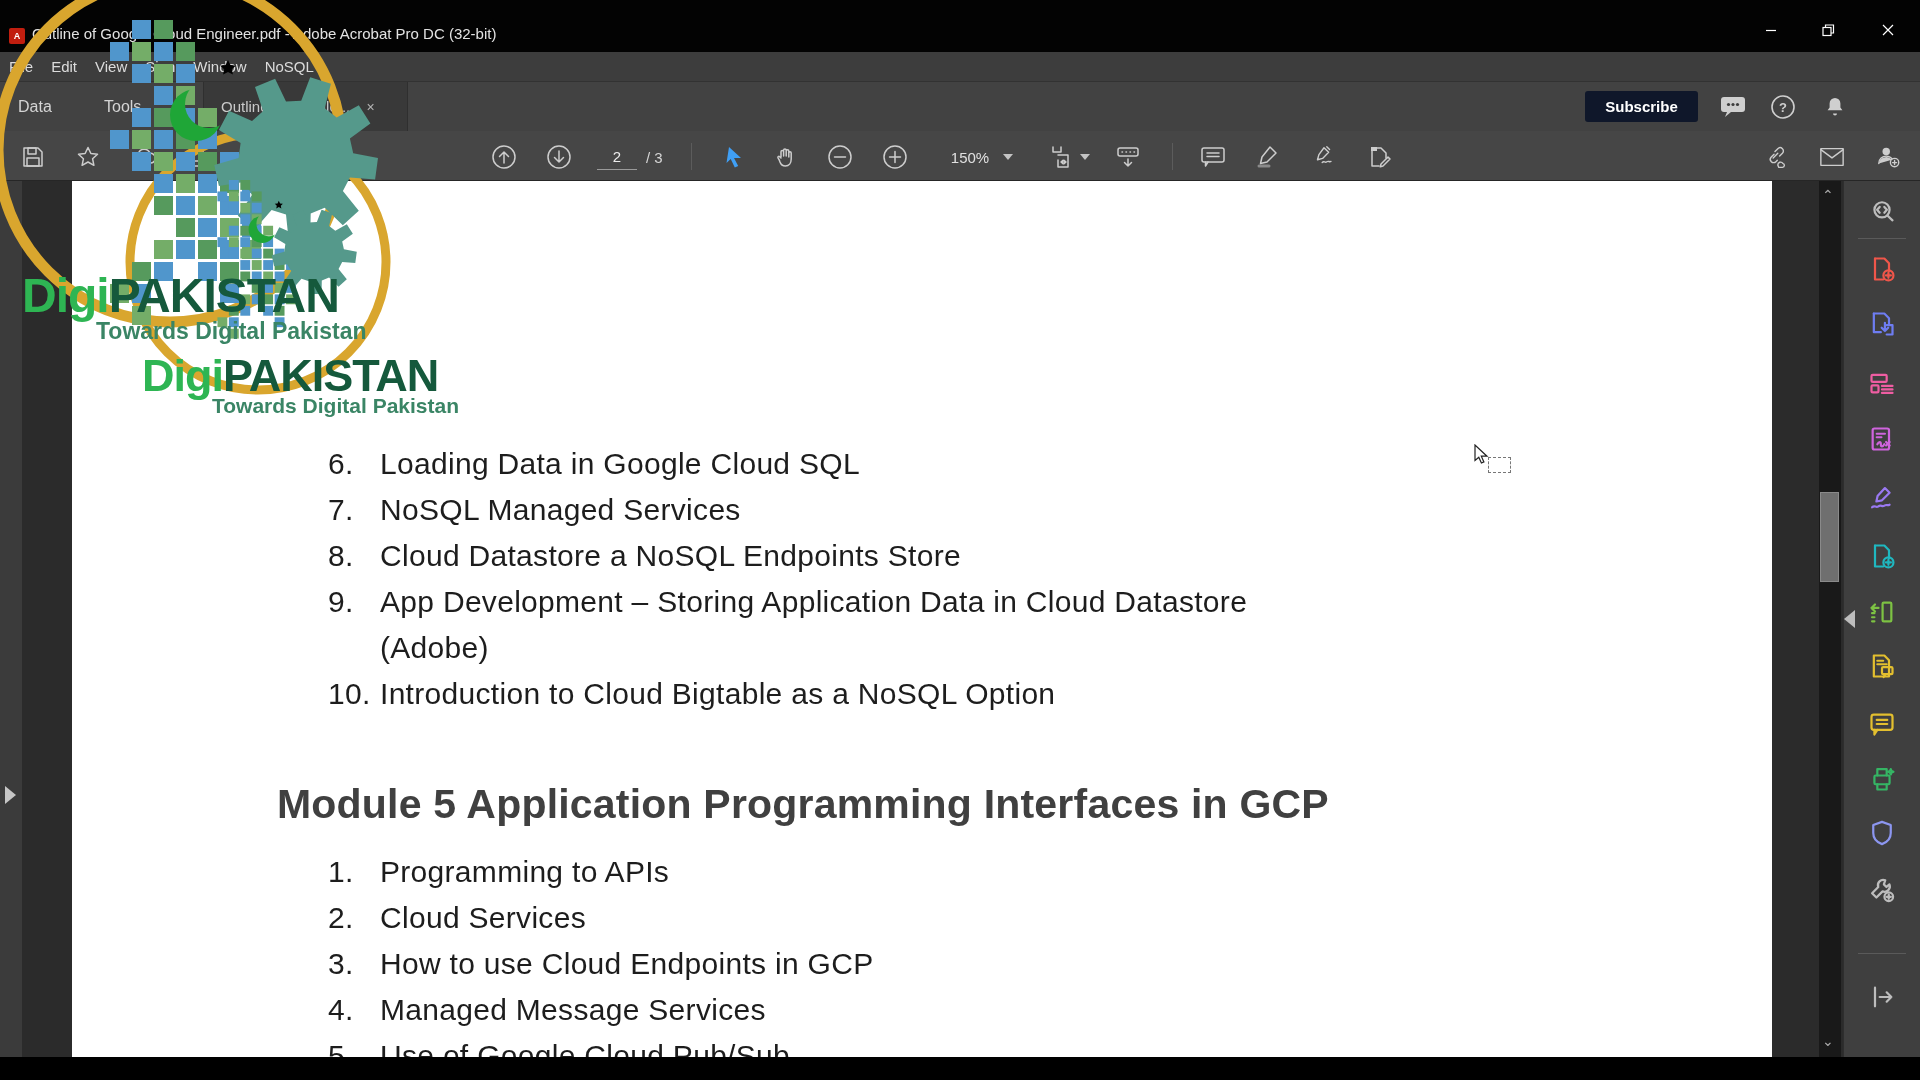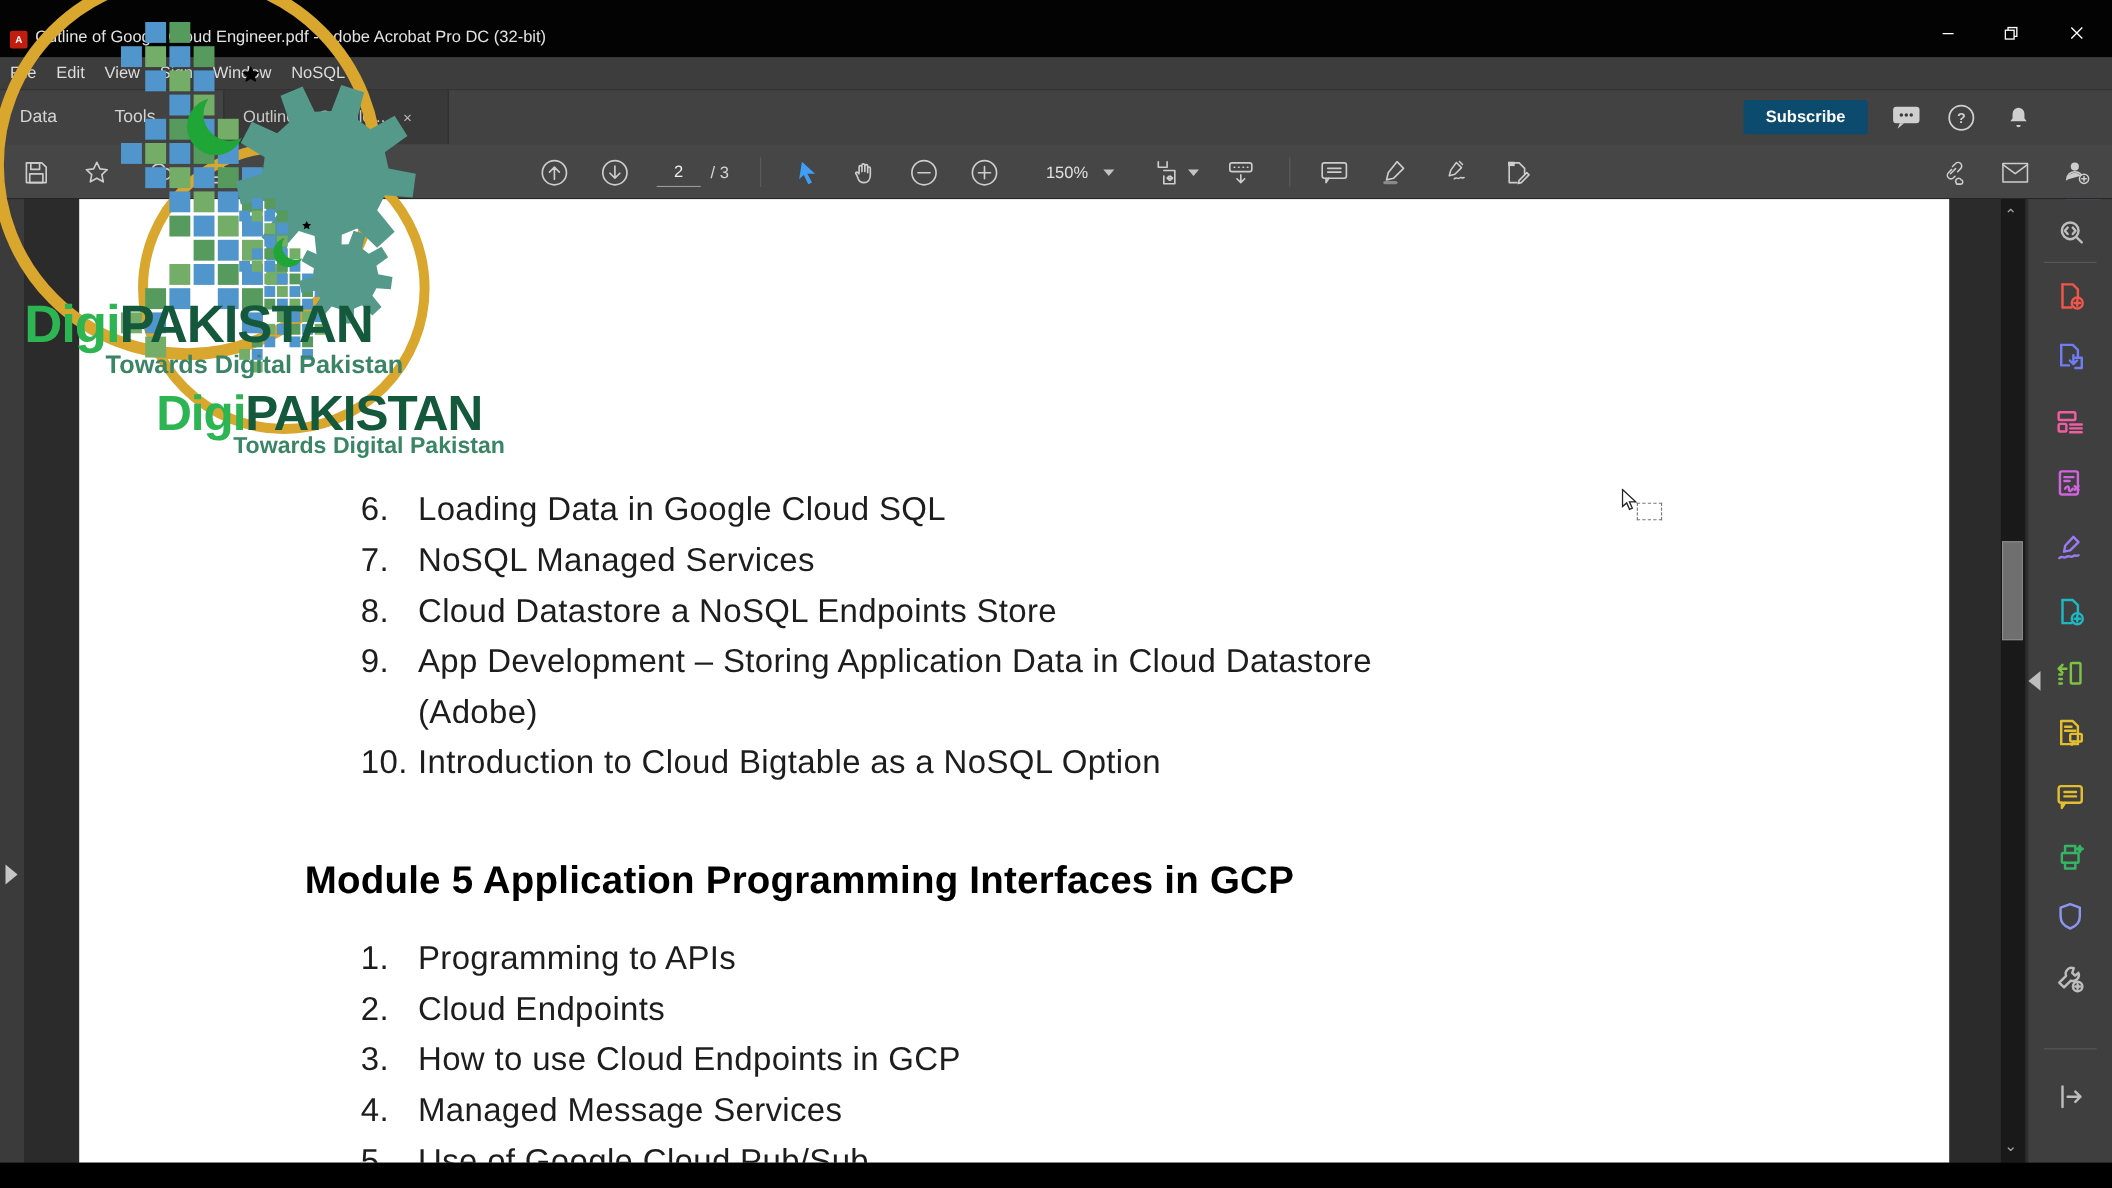--- a/index.html
+++ b/index.html
@@ -18,21 +18,21 @@
   .menu-item{color:#dcdcdc;font-size:15px;margin-left:18px;cursor:default;}
   .menu-item:first-child{margin-left:9px;}
   
   .tabbar{position:absolute;left:0;top:82px;width:1920px;height:49px;background:#424242;}
   .tab-plain{position:absolute;top:0;height:49px;display:flex;align-items:center;color:#d4d4d4;font-size:16px;}
   .doc-tab{position:absolute;left:203px;top:0;width:205px;height:49px;background:#393939;
     border-left:1px solid #2f2f2f;border-right:1px solid #2f2f2f;box-sizing:border-box;
     display:flex;align-items:center;}
   .doc-tab .label{color:#c9c9c9;font-size:15px;margin-left:17px;white-space:nowrap;overflow:hidden;max-width:150px;}
   .doc-tab .close{color:#b5b5b5;font-size:14px;margin-left:12px;}
-  .subscribe-btn{position:absolute;left:1585px;top:9px;width:113px;height:31px;background:#0c4a6e;color:#fff;
+  .subscribe-btn{position:absolute;left:1585px;top:9px;width:113px;height:31px;background:#0f172a;color:#fff;
     font-size:15px;font-weight:bold;border:none;border-radius:3px;display:flex;align-items:center;justify-content:center;}
   .tab-icon{position:absolute;top:8px;width:34px;height:34px;display:flex;align-items:center;justify-content:center;}
   
   .toolbar{position:absolute;left:0;top:131px;width:1920px;height:50px;background:#464646;
     border-bottom:1px solid #262626;box-sizing:border-box;}
   .tb{position:absolute;top:13px;width:26px;height:26px;display:flex;align-items:center;justify-content:center;}
   .tb svg{stroke:#cdcdcd;fill:none;stroke-width:1.5;stroke-linecap:round;stroke-linejoin:round;}
   .tb-divider{position:absolute;top:12px;width:1px;height:27px;background:#5c5c5c;}
   .page-input{position:absolute;left:597px;top:14px;width:40px;height:24px;border-bottom:1px solid #9a9a9a;
     color:#ececec;font-size:15px;text-align:center;line-height:24px;}
@@ -44,21 +44,21 @@
   .left-rail{position:absolute;left:0;top:181px;width:22px;height:876px;background:#3b3b3b;}
   .rail-arrow{position:absolute;left:5px;top:605px;width:0;height:0;border-top:9px solid transparent;
     border-bottom:9px solid transparent;border-left:11px solid #c6c6c6;}
   .canvas{position:absolute;left:22px;top:181px;width:1821px;height:876px;background:#2b2b2b;}
   .page{position:absolute;left:50px;top:0;width:1700px;height:876px;background:#fff;overflow:hidden;}
   
   .doc-li{position:relative;height:46px;color:#1d1d1d;font-size:30px;letter-spacing:.3px;line-height:46px;white-space:nowrap;}
   .li-num{position:absolute;left:0;top:0;}
   .li-text{position:absolute;left:52px;top:0;}
   .li-cont{position:absolute;left:52px;top:0;}
-  .doc-heading{position:absolute;left:205px;top:600px;font-size:35px;font-weight:bold;color:#000000;letter-spacing:.2px;white-space:nowrap;}
+  .doc-heading{position:absolute;left:205px;top:600px;font-size:41px;font-weight:bold;color:#404040;letter-spacing:.2px;white-space:nowrap;}
   #list1{position:absolute;left:256px;top:260px;}
   #list2{position:absolute;left:256px;top:668px;}
   
   .scrollbar{position:absolute;left:1797px;top:0;width:22px;height:876px;background:#191919;}
   .sb-thumb{position:absolute;left:1px;top:311px;width:19px;height:90px;background:#6f6f6f;border:1px solid #8a8a8a;box-sizing:border-box;}
   .sb-chev{position:absolute;left:3px;color:#a9a9a9;font-size:14px;}
   
   .sidebar{position:absolute;left:1843px;top:181px;width:77px;height:876px;background:#3f3f3f;border-left:1px solid #2e2e2e;box-sizing:border-box;}
   .sb-tool{position:absolute;left:22px;width:32px;height:32px;display:flex;align-items:center;justify-content:center;}
   .sb-tool svg{width:28px;height:28px;stroke-width:1.9;fill:none;stroke:currentColor;stroke-linecap:round;stroke-linejoin:round;}
@@ -315,21 +315,21 @@
   </div>
         </div>
       <div class="doc-heading">Module 5 Application Programming Interfaces in GCP</div>
       <div id="list2">
           <div class="doc-li">
     <span class="li-num">1.</span>
     <span class="li-text">Programming to APIs</span>
   </div>
           <div class="doc-li">
     <span class="li-num">2.</span>
-    <span class="li-text">Cloud Endpoints</span>
+    <span class="li-text">Cloud Services</span>
   </div>
           <div class="doc-li">
     <span class="li-num">3.</span>
     <span class="li-text">How to use Cloud Endpoints in GCP</span>
   </div>
           <div class="doc-li">
     <span class="li-num">4.</span>
     <span class="li-text">Managed Message Services</span>
   </div>
           <div class="doc-li">

